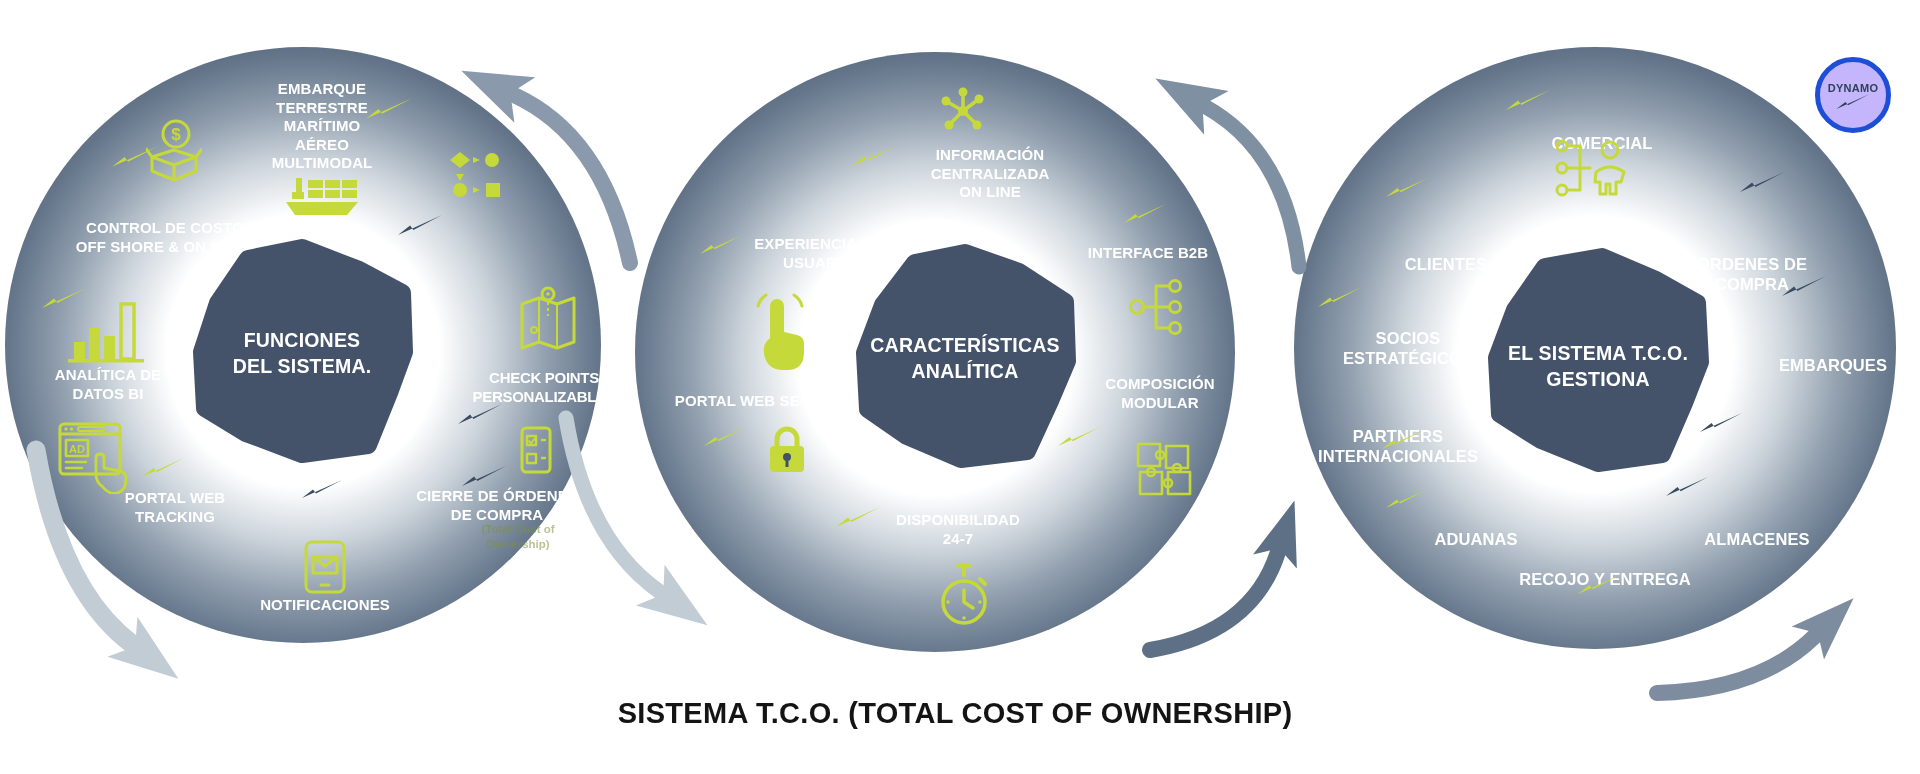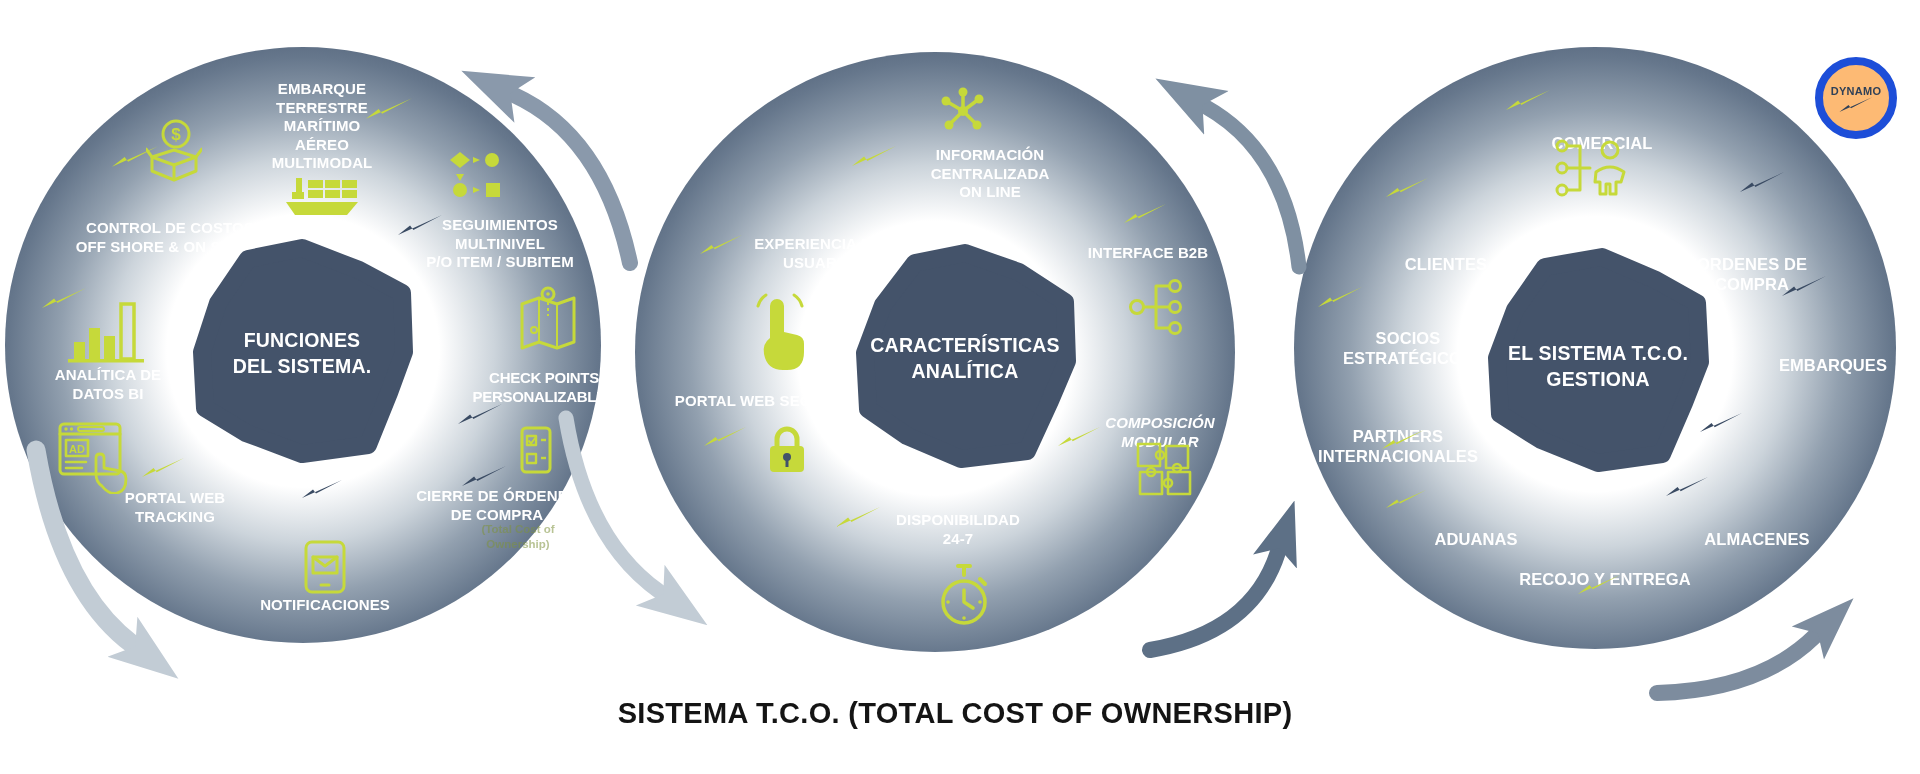--- a/index.html
+++ b/index.html
@@ -19,21 +19,21 @@
   .dart{position:absolute;z-index:4;}
   .dart-lime{fill:#c6d93a;}
   .dart-dark{fill:#3a4b63;}
   .arrows{position:absolute;left:0;top:0;z-index:3;pointer-events:none;}
   .caption{position:absolute;left:955px;top:697px;transform:translateX(-50%);
        font-size:29px;font-weight:700;color:#141414;letter-spacing:.3px;white-space:nowrap;}
   .watermark{position:absolute;left:518px;top:522px;transform:translateX(-50%);z-index:4;
        font-size:11.5px;font-weight:700;color:rgba(125,145,60,.55);
        white-space:pre-line;text-align:center;line-height:1.3;}
   .logo{position:absolute;left:1815px;top:57px;width:66px;height:66px;border-radius:50%;
-       background:#fdba74;border:8px solid #1d4ed8;display:flex;flex-direction:column;
+       background:#c4b5fd;border:5px solid #1d4ed8;display:flex;flex-direction:column;
        align-items:center;justify-content:center;z-index:7;}
   .logo-text{font-size:11px;font-weight:700;color:#2f4057;letter-spacing:.3px;}
   svg{display:block;}
 </style>
 </head>
 <body>
 
 <div class="canvas">
 
   <svg width="0" height="0" style="position:absolute">
@@ -132,23 +132,20 @@
         <circle cx="44" cy="10" r="7"></circle>
       <polygon points="8,24 16,24 12,31"></polygon>
       <circle cx="12" cy="40" r="7"></circle>
         <polygon points="25,37 32,40 25,43"></polygon>
         <rect x="38" y="33" width="14" height="14"></rect>
     </g>
   </svg>
   <svg class="dart" style="left:398px;top:215px;" width="44" height="20">
       <use href="#dart" class="dart-dark"></use>
     </svg>
-  <div class="lbl" style="left:500px;top:216px;">SEGUIMIENTOS
-MULTINIVEL
-P/O ITEM / SUBITEM</div>
 
   <svg class="icon" style="left:520px;top:286px;" width="56" height="66" viewBox="0 0 56 66">
     <g stroke="#c6d93a" fill="none" stroke-width="3" stroke-linejoin="round">
       <path d="M2,18 L19,12 L37,18 L54,12 V56 L37,62 L19,56 L2,62 Z"></path>
       <path d="M19,12 V56 M37,18 V62" stroke-width="2"></path>
       <circle cx="28" cy="8" r="6"></circle>
       <path d="M28,16 V30" stroke-dasharray="3,3" stroke-width="2"></path>
       <circle cx="14" cy="44" r="3" stroke-width="2"></circle>
     </g>
     <circle cx="28" cy="8" r="1.8" fill="#c6d93a"></circle>
@@ -261,21 +258,21 @@
   <svg class="icon" style="left:1128px;top:276px;" width="58" height="62" viewBox="0 0 58 62">
     <g stroke="#c6d93a" fill="none" stroke-width="3" stroke-linecap="round">
       <circle cx="9" cy="31" r="6.5"></circle>
       <path d="M15.5,31 H28 M28,10 V52 M28,10 H41 M28,31 H41 M28,52 H41"></path>
       <circle cx="47" cy="10" r="5.5"></circle>
         <circle cx="47" cy="31" r="5.5"></circle>
         <circle cx="47" cy="52" r="5.5"></circle>
     </g>
   </svg>
 
-  <div class="lbl" style="left:1160px;top:414px;font-style:italic;">COMPOSICIÓN
+  <div class="lbl" style="left:1160px;top:375px;">COMPOSICIÓN
 MODULAR</div>
   <svg class="dart" style="left:1058px;top:427px;" width="42" height="19">
       <use href="#dart" class="dart-lime"></use>
     </svg>
   <svg class="icon" style="left:1134px;top:440px;" width="58" height="58" viewBox="0 0 58 58">
     <g stroke="#c6d93a" fill="none" stroke-width="2.6" stroke-linejoin="round">
       <rect x="4" y="4" width="22" height="22"></rect>
         <rect x="32" y="6" width="22" height="22"></rect>
       <rect x="6" y="32" width="22" height="22"></rect>
         <rect x="34" y="32" width="22" height="22"></rect>

